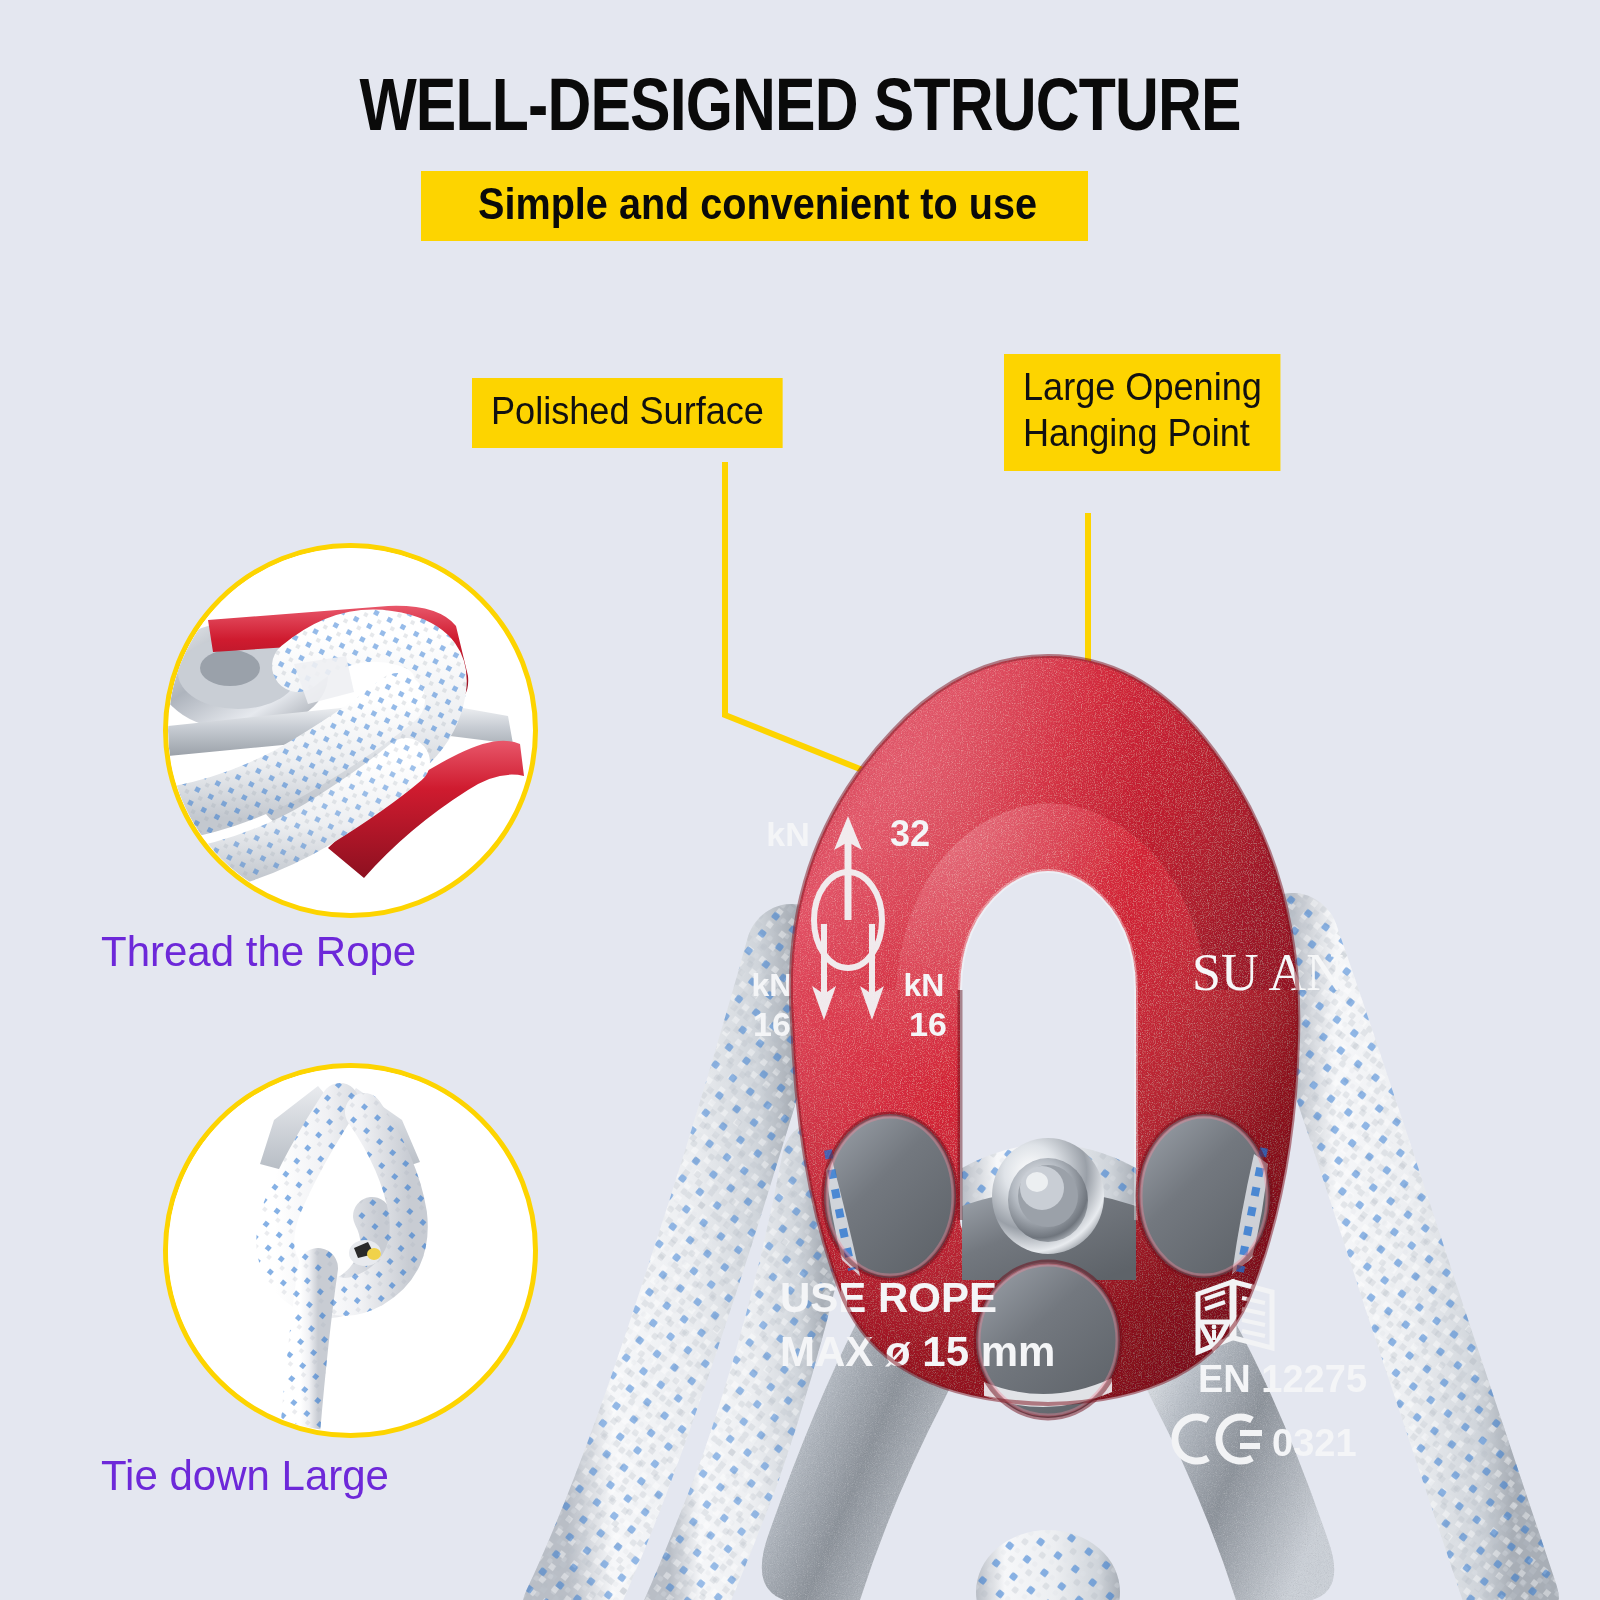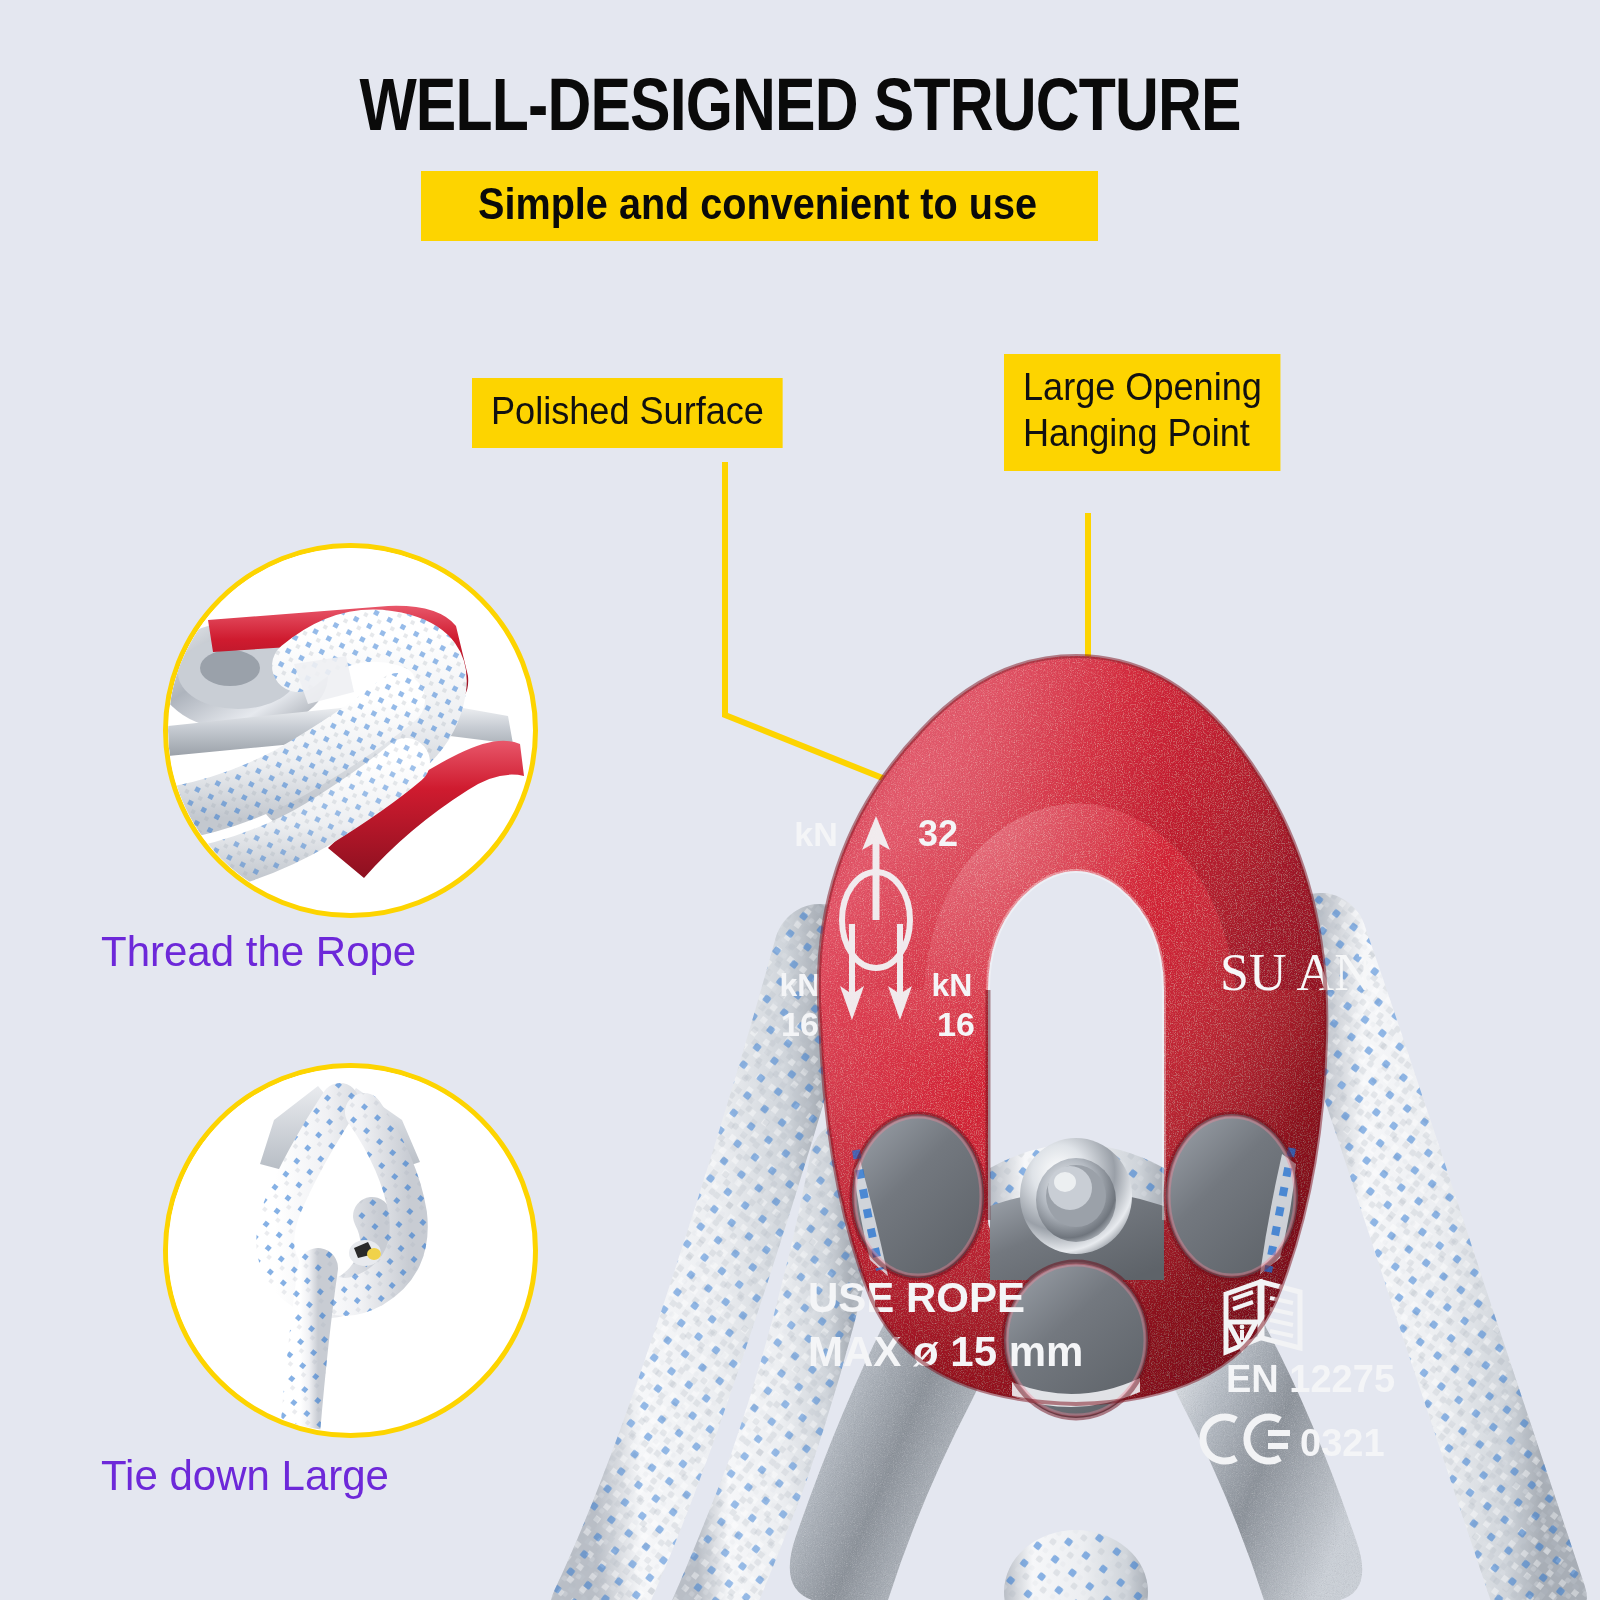--- a/index.html
+++ b/index.html
@@ -20,21 +20,21 @@
     font-size:74px;
     letter-spacing:-1px;
     color:#0a0a0a;
     transform:scaleX(0.82);
     transform-origin:center top;
     white-space:nowrap;
   }
   #subhead-wrap {
     position:absolute; left:421px; top:171px;
     background:#fdd400;
-    padding:8px 30px 12px 26px;
+    padding:8px 20px 12px 26px;
   }
   #subhead {
     font-family:"Liberation Sans Narrow","Liberation Sans",sans-serif;
     font-weight:bold;
     font-size:44px;
     color:#0a0a0a;
     transform:scaleX(0.9);
     transform-origin:center;
     white-space:nowrap;
   }
@@ -75,21 +75,21 @@
     text-align:left;
     font-size:42px;
     color:#6d28d9;
     font-family:"Liberation Sans",sans-serif;
     white-space:nowrap;
   }
   #caption-thread { left:101px; top:928px; }
   #caption-knot   { left:101px; top:1452px; }
 
   
-  #product { position:absolute; left:520px; top:520px; width:1080px; height:1080px;text-align:center; }
+  #product { position:absolute; left:492px; top:520px; width:1080px; height:1080px;text-align:center; }
   #product svg { display:block; }
 </style>
 </head>
 <body>
 
 <div id="headline">WELL-DESIGNED STRUCTURE</div>
 
 <div id="subhead-wrap">
   <div id="subhead">Simple and convenient to use</div>
 </div>

